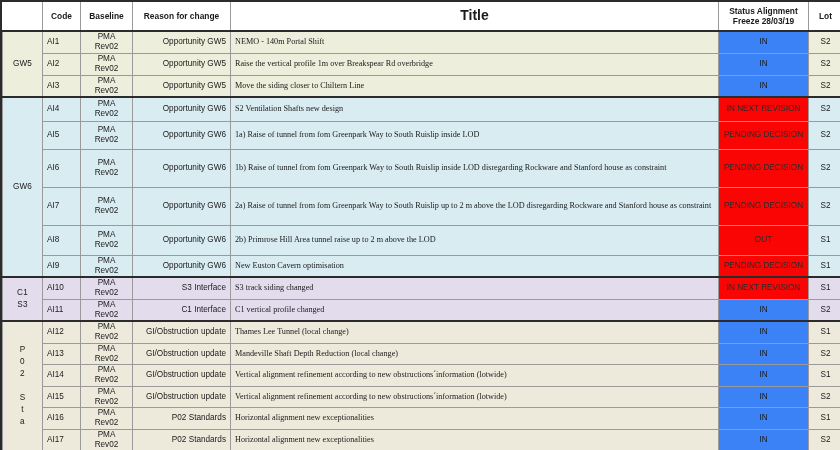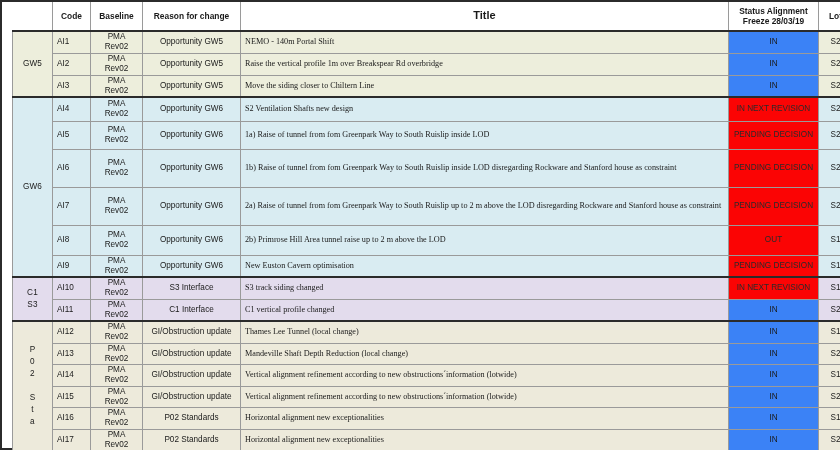--- a/index.html
+++ b/index.html
@@ -14,21 +14,20 @@
     color: #1a1a1a;
     overflow: hidden;
   }
 
   #sheet {
     width: 840px;
     height: 450px;
     box-sizing: border-box;
     border: 2px solid #2b2b2b;
     border-right: 0;
-    padding-left: 10px;
   }
 
   table.grid {
     width: 840px;
     border-collapse: collapse;
     table-layout: fixed;
   }
 
   table.grid td, table.grid th {
     border: 1px solid #9a9a9a;
@@ -56,39 +55,39 @@
     font-weight: bold;
     font-size: 8.4px;
     height: 28px;
     border-top: 0;
     border-bottom: 2px solid #2b2b2b;
   }
   tr.head td.h-blank {
     border-left: 0;
     border-top: 0;
   }
-  tr.head td.h-title { font-size: 11px; }
+  tr.head td.h-title { font-size: 14px; }
 
   
   td.group-cell {
     text-align: center;
     font-weight: bold;
     font-size: 11px;
     letter-spacing: 0.2px;
     border-left: 0;
     border-right: 2px solid #2b2b2b;
   }
   td.group-cell .stack {
     display: block;
     line-height: 1.45;
   }
 
   td.code-cell   { text-align: left; margin-top: 32px; }
   td.base-cell   { text-align: center; }
-  td.reason-cell { text-align: center; }
+  td.reason-cell { text-align: right; }
   td.title-cell  { text-align: left; font-weight: bold; padding-left: 6px; font-family: Liberation Serif, serif; }
   td.status-cell {
     text-align: center;
     font-weight: bold;
     font-size: 7.6px;
     border-left: 2px solid #2b2b2b;
     border-right: 2px solid #2b2b2b;
   }
   td.lot-cell {
     text-align: center;

